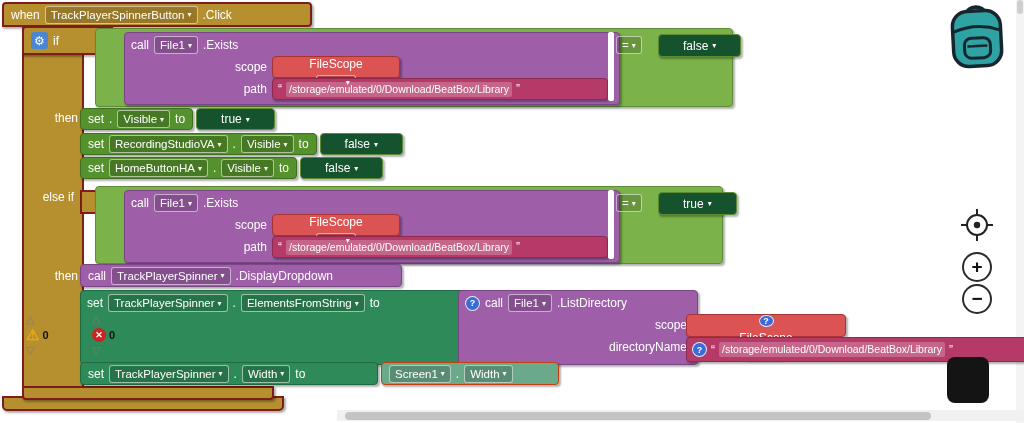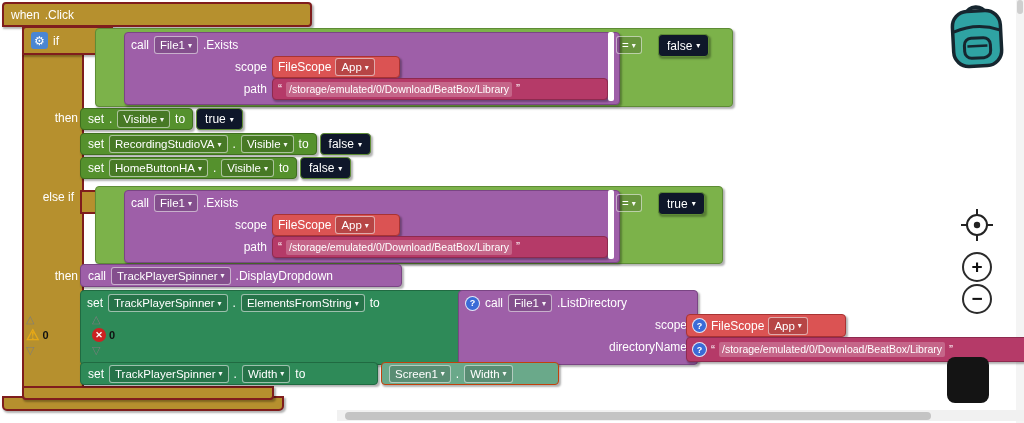--- a/index.html
+++ b/index.html
@@ -5,32 +5,32 @@
   html,body{margin:0;padding:0;background:#fff;}
   body{font-family:"Liberation Sans",sans-serif;}
   #workspace{position:relative;width:1024px;height:423px;background:#ffffff;overflow:hidden;}
   .abs{position:absolute;}
   .mustard{background:#b6902e;border:2px solid #7f1d1d;}
   .purple{background:#9e5fa8;border:1px solid #7a4584;}
   .greenbig{background:#7cb24a;border:1px solid #5e8c35;}
   .olive{background:#55912d;border:1px solid #3f6f1f;}
   .teal{background:#2e8a58;border:1px solid #206a41;}
   .getter{background:#6aa98a;border:1px solid #c2410c;}
-  .redblk{background:#db5353;border:1px solid #a83333;}
+  .redblk{background:#db5353;border:1px solid #a83333;flex-direction:column;}
   .pinkblk{background:#b53a68;border:1px solid #8e2a4f;}
   .shadow{box-shadow:1.5px 2px 2px rgba(0,0,0,.3);}
   .blockbar{display:flex;align-items:center;gap:5px;padding:0 7px;color:#fff;font-size:12px;white-space:nowrap;border-radius:4px;}
   .bigblk{display:flex;flex-direction:column;padding:1px 6px;color:#fff;font-size:12px;border-radius:4px;}
   .brow{display:flex;align-items:center;gap:5px;height:22px;white-space:nowrap;}
   .brow.right{justify-content:flex-end;padding-right:4px;}
   .rowabs{position:absolute;display:flex;align-items:stretch;gap:3px;}
   .sblk{display:inline-flex;align-items:center;gap:5px;padding:0 7px;border-radius:4px;color:#fff;font-size:12px;white-space:nowrap;}
   .dd{display:inline-flex;align-items:center;height:16px;padding:0 5px;background:rgba(0,0,0,.16);border:1px solid rgba(255,255,255,.55);border-radius:3px;font-size:11.5px;cursor:pointer;white-space:nowrap;}
   .dd::after{content:"▾";font-size:8px;margin-left:3px;opacity:.95;}
-  .vblk{display:inline-flex;align-items:center;padding:0 8px;background:#0f172a;border:1px solid #5e8c35;border-radius:4px;color:#fff;font-size:12px;cursor:pointer;}
+  .vblk{display:inline-flex;align-items:center;padding:0 24px;background:#14532d;border:1px solid #5e8c35;border-radius:4px;color:#fff;font-size:12px;cursor:pointer;}
   .vblk::after{content:"▾";font-size:8px;margin-left:4px;}
   .miniblk{display:inline-flex;align-items:center;gap:4px;padding:0 5px;border-radius:4px;height:20px;color:#fff;font-size:12px;white-space:nowrap;}
   .slbl{display:inline-block;text-align:right;}
   .q{font-size:12px;opacity:.95;}
   .strfield{background:rgba(255,255,255,.22);border-radius:2px;padding:0 3px;font-size:10.5px;line-height:15px;height:15px;white-space:nowrap;}
   .gear{width:17px;height:17px;min-width:17px;background:#4a86d3;border-radius:3px;color:#fff;display:inline-flex;align-items:center;justify-content:center;font-size:12px;cursor:pointer;}
   .qmark{width:13px;height:13px;min-width:13px;background:#3a6bd7;border:1px solid rgba(255,255,255,.85);border-radius:50%;color:#fff;font-size:9px;font-weight:bold;display:inline-flex;align-items:center;justify-content:center;}
   .iflabel{position:absolute;color:#fff;font-size:12px;text-align:right;white-space:nowrap;}
   .navtri{font-size:11px;color:#7d7d7d;line-height:11px;cursor:pointer;}
   .countrow{display:flex;align-items:center;gap:3px;font-size:11px;color:#111;font-weight:bold;}
@@ -48,20 +48,21 @@
 
   <div class="abs" style="left:1016px;top:0;width:8px;height:423px;background:#f4f4f4;">
     <div class="abs" style="left:1px;top:0;width:6px;height:14px;background:#cfcfcf;border-radius:3px;"></div>
   </div>
   <div class="abs" style="left:337px;top:410px;width:687px;height:11px;background:#f1f1f1;">
     <div class="abs" style="left:8px;top:1.5px;width:586px;height:8px;background:#c4c4c4;border-radius:4px;"></div>
   </div>
 
   <div class="abs mustard shadow blockbar" style="left:2px;top:2px;width:292px;height:21px;border-radius:4px 4px 4px 0;">
     <span>when</span>
+    <span class="dd">TrackPlayerSpinnerButton</span>
     <span>.Click</span>
   </div>
   <div class="abs mustard shadow" style="left:2px;top:396px;width:278px;height:11px;border-radius:0 0 5px 5px;"></div>
 
   <div class="abs mustard" style="left:22px;top:26px;width:58px;height:360px;"></div>
   <div class="abs mustard shadow blockbar" style="left:22px;top:26px;width:73px;height:25px;border-radius:4px 0 0 0;">
     <span class="gear">⚙</span>
     <span>if</span>
   </div>
   <div class="abs mustard" style="left:80px;top:190px;width:16px;height:20px;"></div>

